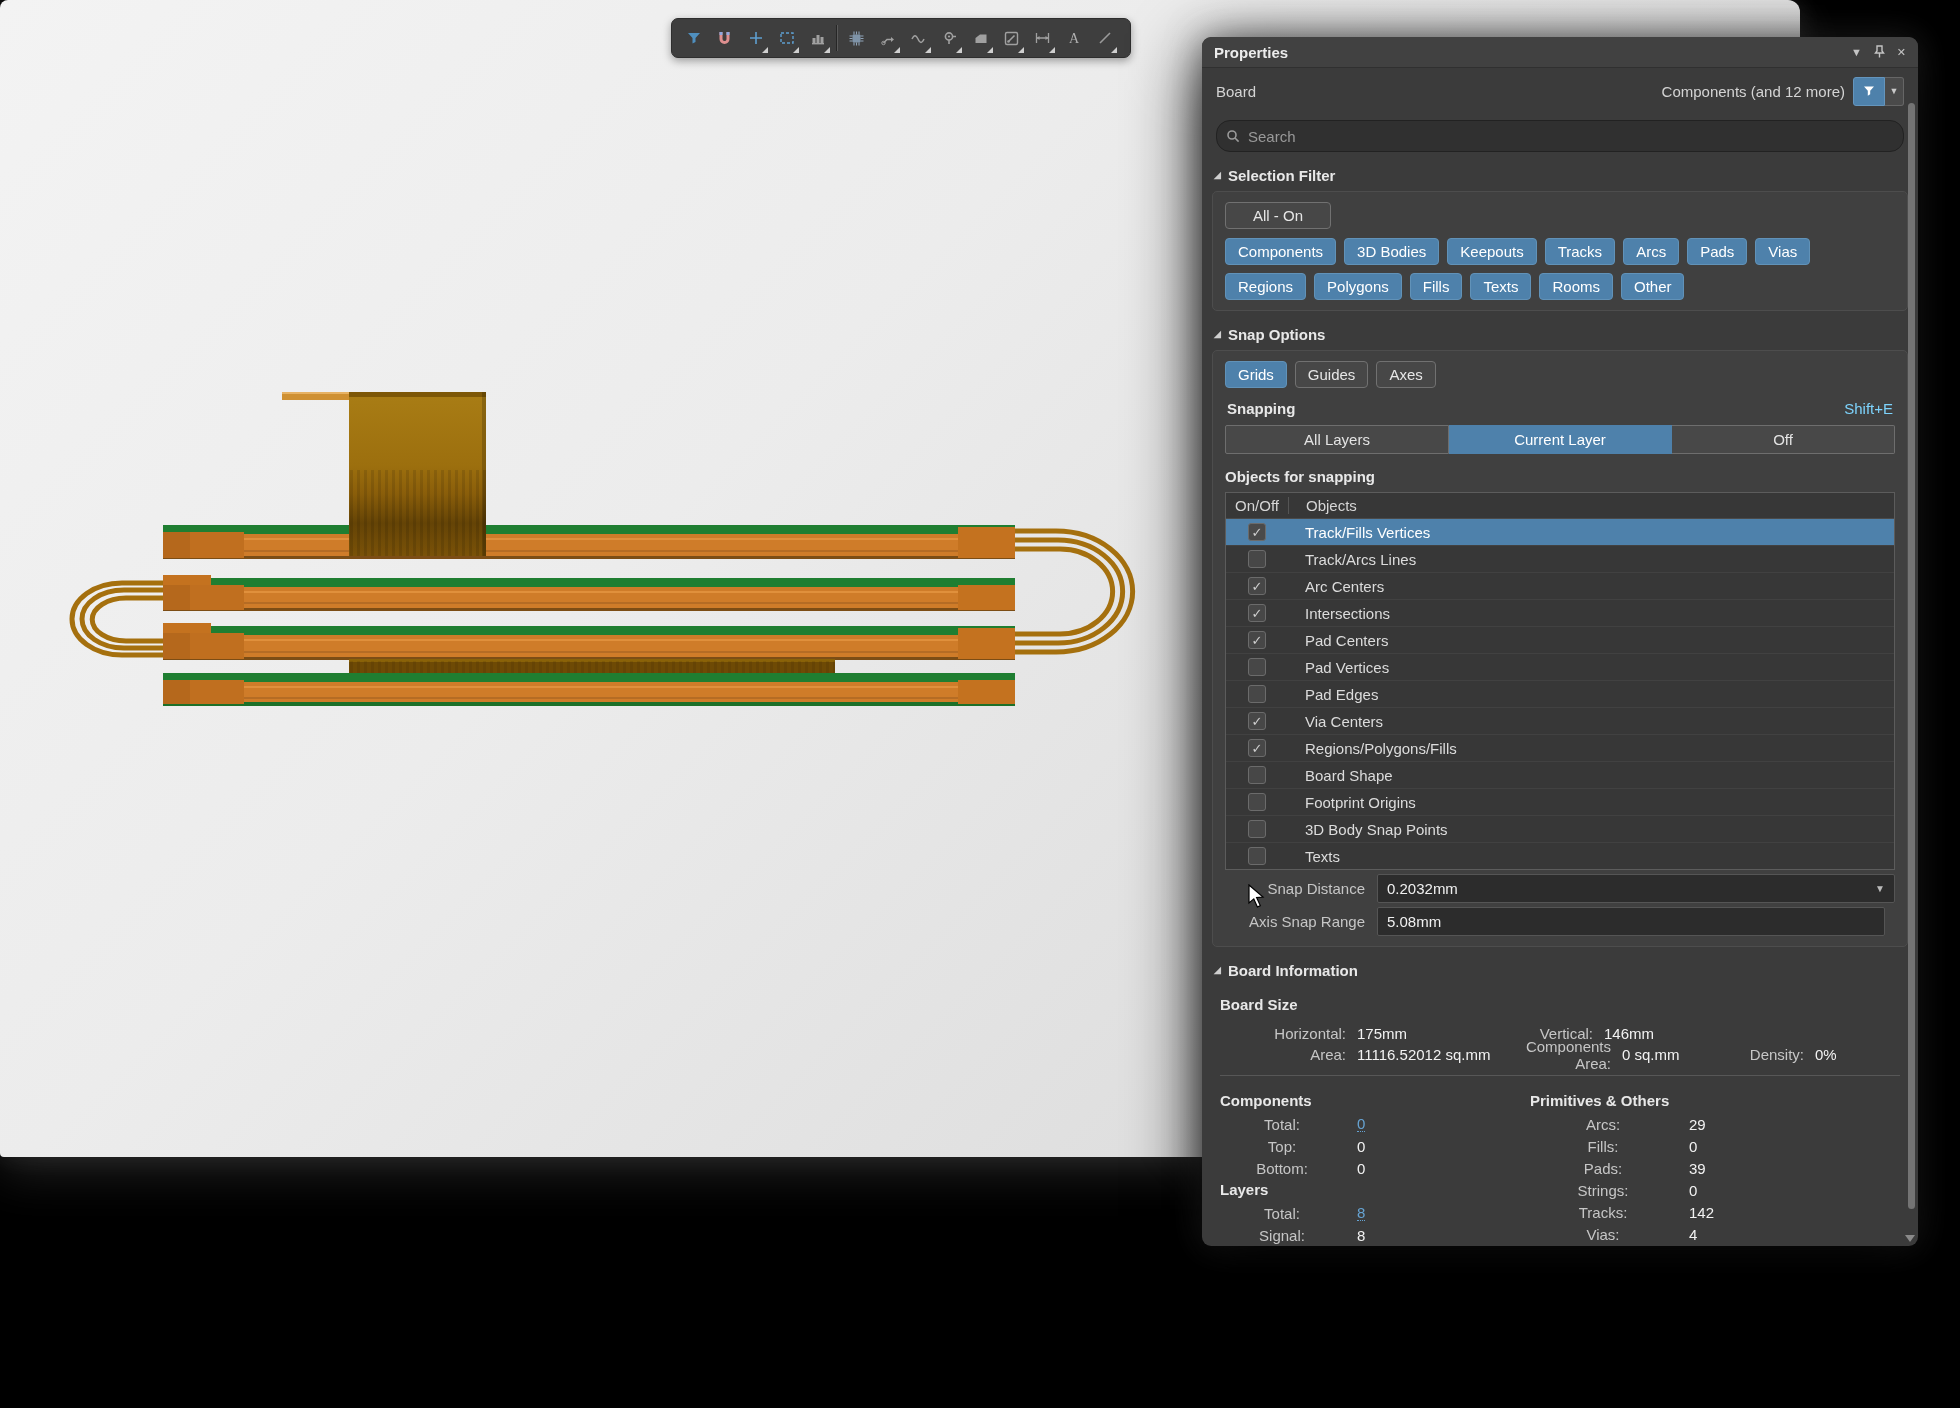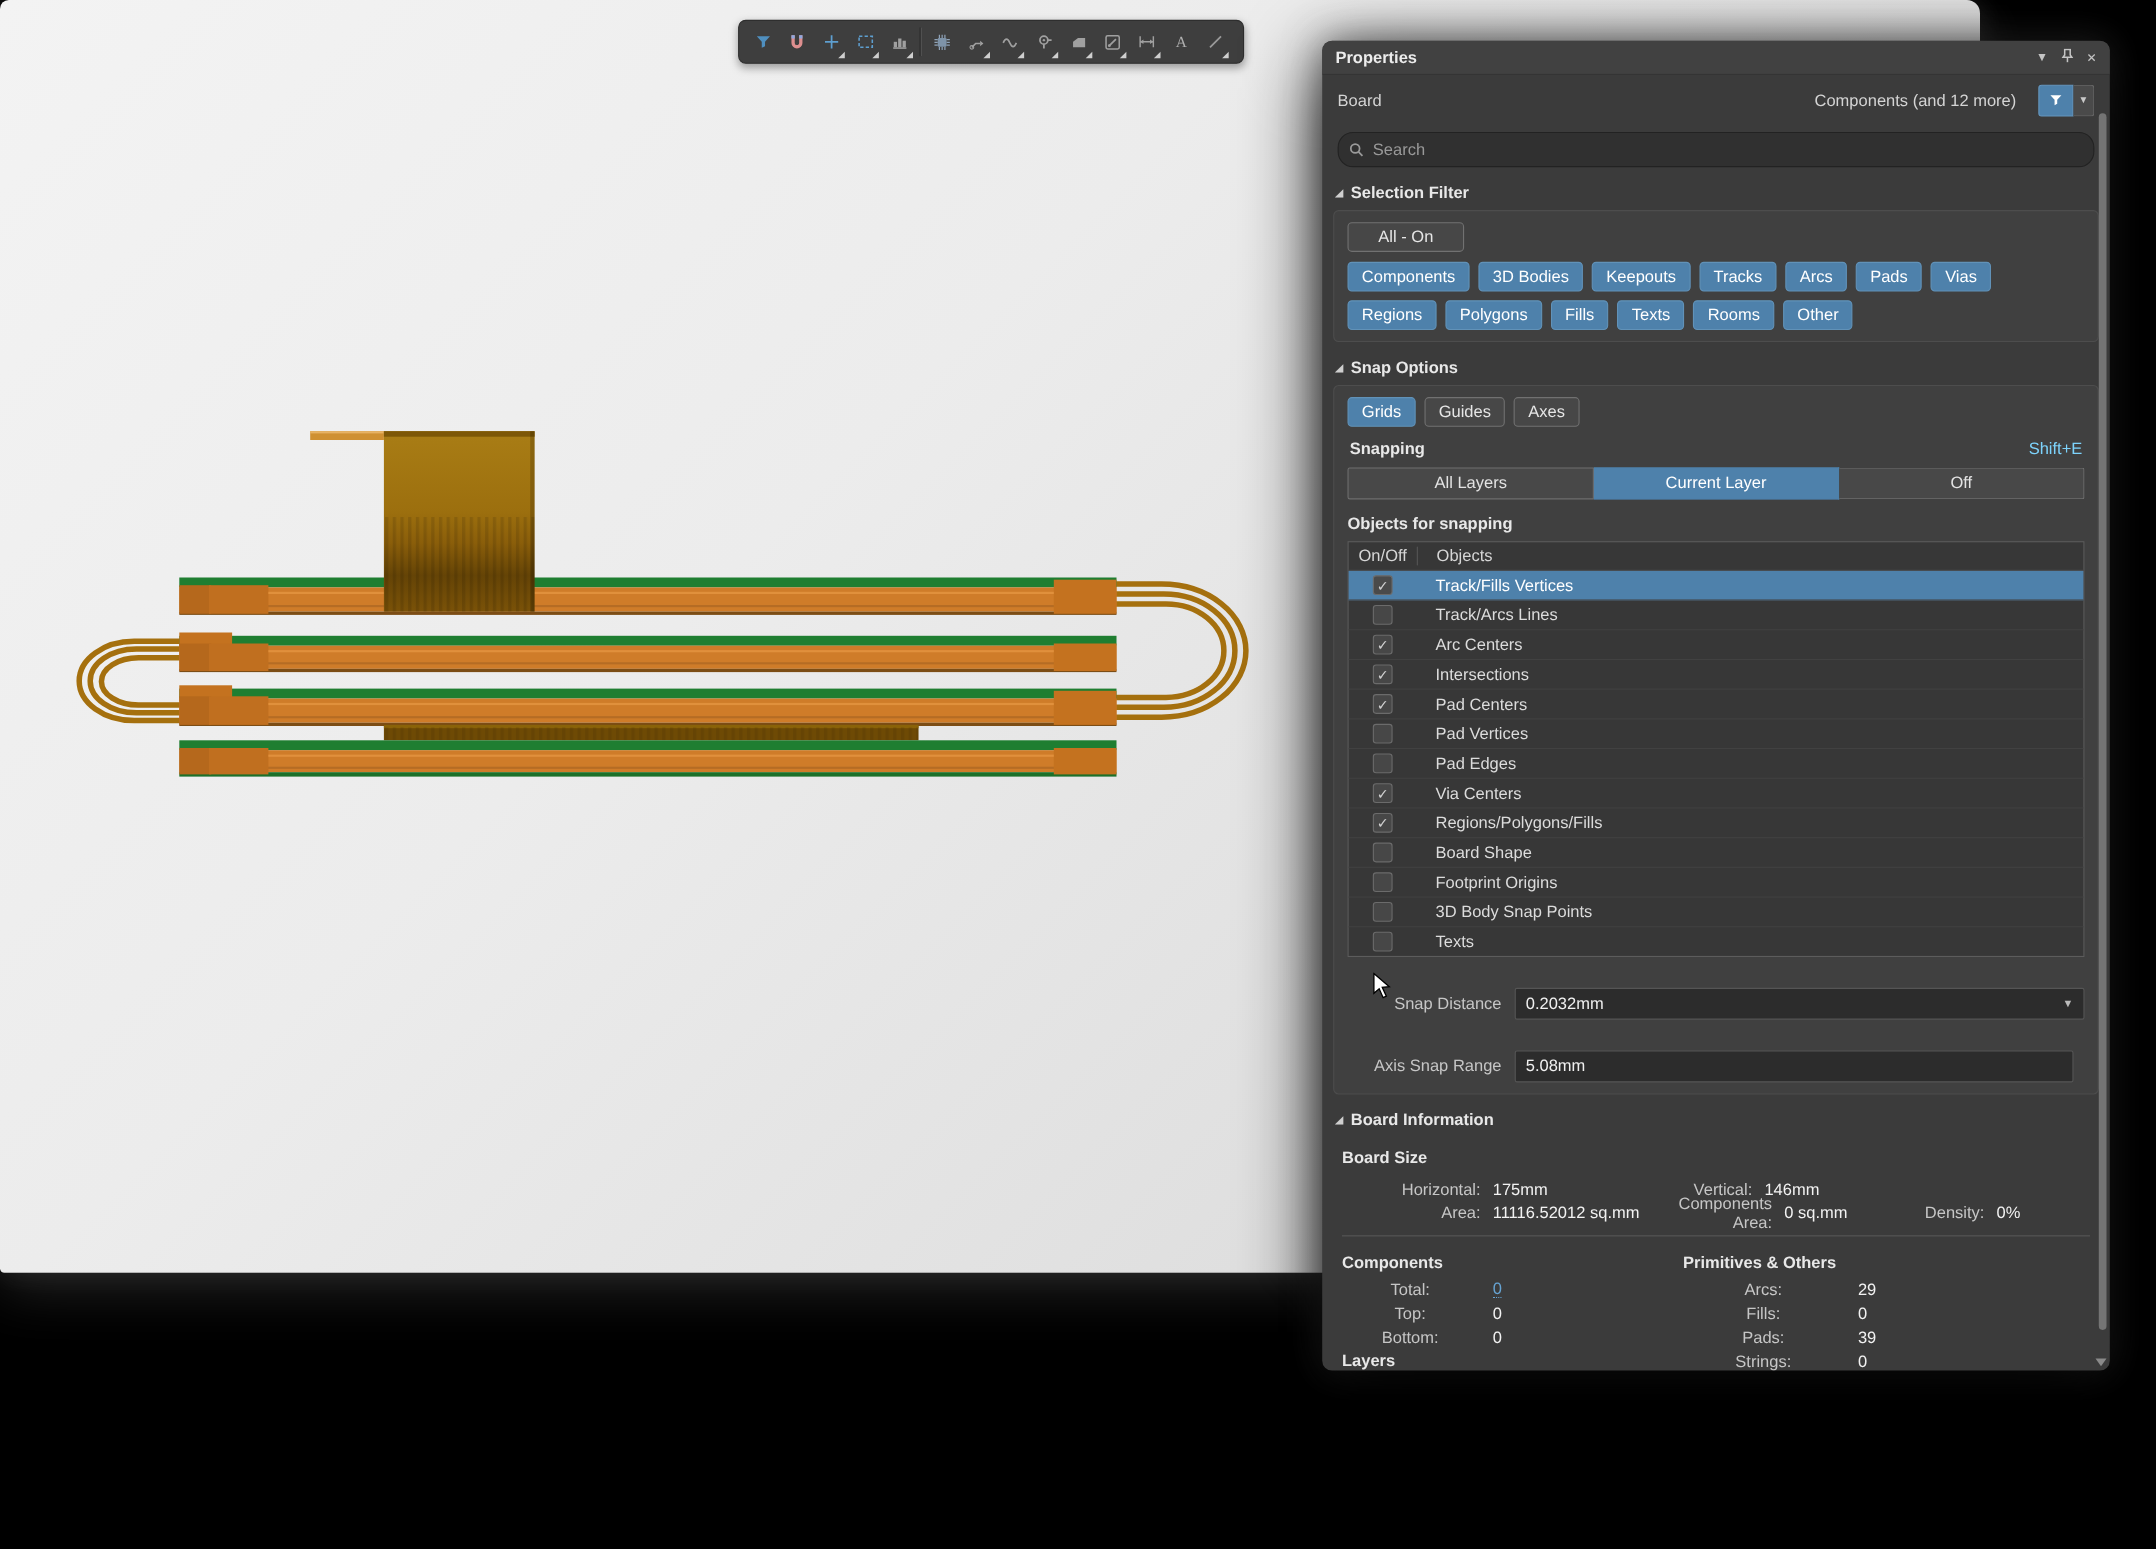--- a/index.html
+++ b/index.html
@@ -23,21 +23,21 @@
 
   
   .panel{position:absolute;left:1202px;top:37px;width:716px;height:1209px;background:#3b3b3b;
     border-radius:9px;box-shadow:0 18px 70px rgba(0,0,0,.95),0 0 34px rgba(70,70,70,.55);
     color:#c9c9c9;font-size:15px;box-sizing:border-box;overflow:hidden;}
   .titlebar{height:30px;display:flex;align-items:center;padding:0 12px;background:#414141;
     border-bottom:1px solid #303030;border-radius:9px 9px 0 0;}
   .title{font-weight:bold;color:#ececec;}
   .title-icons{margin-left:auto;display:flex;align-items:center;gap:12px;color:#c4c4c4;}
   .ti{font-size:11px;cursor:default;}
-  .board-row{height:46px;display:flex;align-items:center;padding:0 14px;gap:12px;}
+  .board-row{height:46px;display:flex;align-items:center;padding:0 14px;}
   .obj-label{color:#d4d4d4;}
   .scope{margin-left:auto;color:#d4d4d4;margin-right:8px;}
   .filter-split{display:flex;}
   .filter-btn{width:30px;height:27px;background:#4e81ab;border:1px solid #6495bd;border-radius:3px 0 0 3px;
     display:flex;align-items:center;justify-content:center;}
   .filter-dd{width:18px;height:27px;background:#4a4a4a;border:1px solid #666;border-left:none;
     border-radius:0 3px 3px 0;display:flex;align-items:center;justify-content:center;color:#c9c9c9;font-size:9px;}
   .search{margin:6px 14px 10px 14px;height:30px;background:#303030;border:1px solid #222;
     border-radius:14px;display:flex;align-items:center;padding:0 9px;color:#999;gap:8px;}
 
@@ -71,21 +71,21 @@
   .th-obj{padding-left:17px;}
   .srow{display:flex;height:26px;align-items:center;border-bottom:1px solid #414141;color:#dcdcdc;}
   .srow:last-child{border-bottom:none;}
   .srow.sel{background:#4e81ab;color:#fff;}
   .cbcell{width:62px;display:flex;justify-content:center;}
   .cb{width:18px;height:18px;background:#474747;border:1px solid #6b6b6b;border-radius:3px;
     display:flex;align-items:center;justify-content:center;color:#cfcfcf;font-size:13px;box-sizing:border-box;}
   .srow.sel .cb{background:#4a4a4a;}
   .slabel{padding-left:17px;}
 
-  .fieldrow{display:flex;align-items:center;margin-top:28px;}
+  .fieldrow{display:flex;align-items:center;margin-top:4px;}
   .fieldlabel{width:140px;text-align:right;color:#c6c6c6;margin-right:12px;flex:none;}
   .dropdown{flex:1;height:27px;background:#2c2c2c;border:1px solid #555;border-radius:2px;
     display:flex;align-items:center;padding:0 9px;color:#f0f0f0;}
   .dropdown .caret{margin-left:auto;color:#bbb;font-size:10px;}
   .input{flex:1;height:27px;background:#2c2c2c;border:1px solid #555;border-radius:2px;
     display:flex;align-items:center;padding:0 9px;color:#f0f0f0;margin-right:10px;}
 
   .bi-body{margin:0 10px;padding:6px 6px 10px 6px;}
   .sub-head{font-weight:bold;color:#e8e8e8;margin:4px 0 10px 2px;}
   .bs-row{display:flex;align-items:center;height:21px;color:#c6c6c6;}

